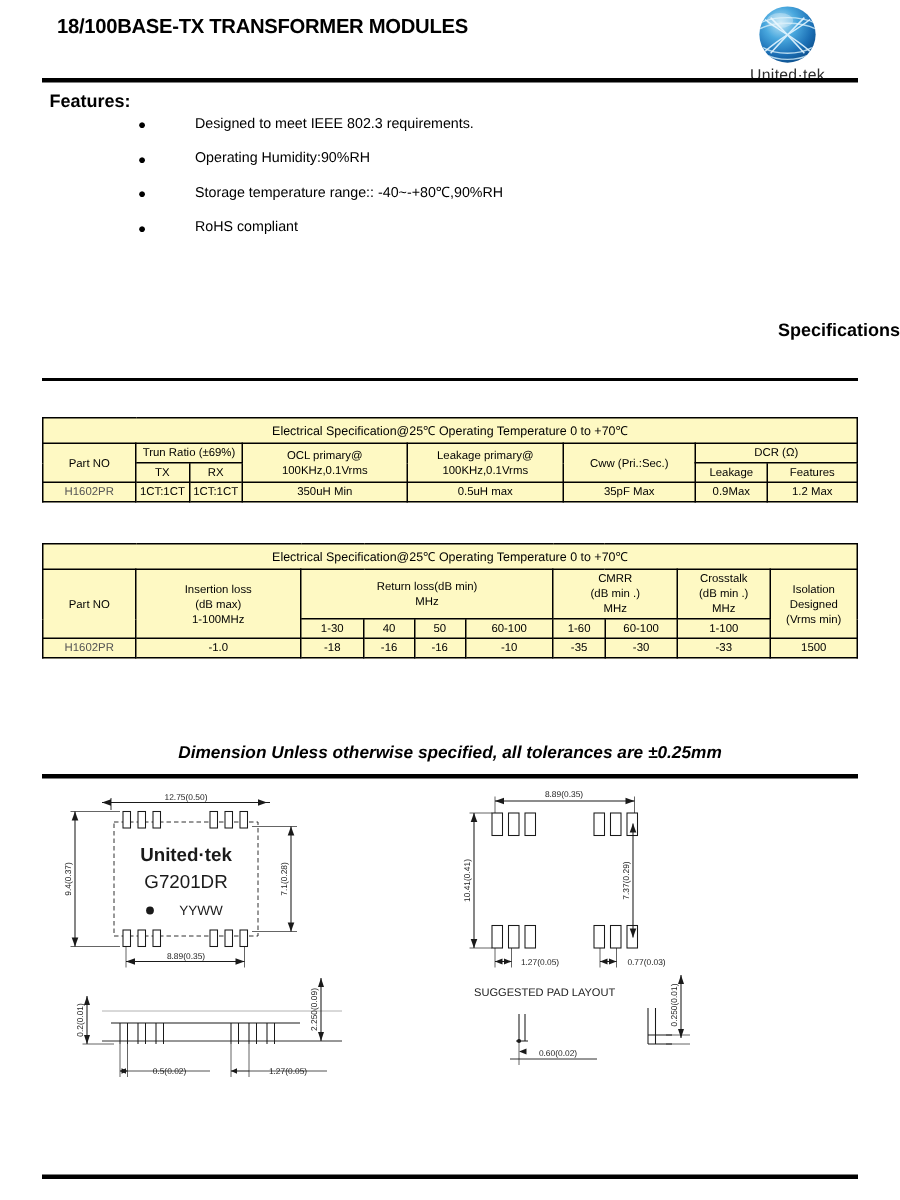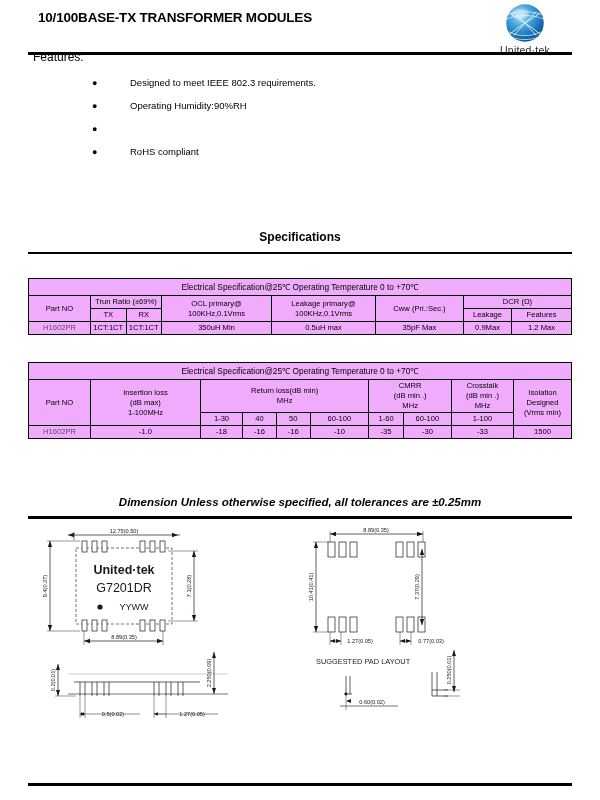--- a/index.html
+++ b/index.html
@@ -37,56 +37,56 @@
     letter-spacing: 0.2px;
     color: #2b2b2b;
   }
   .rule-top {
     position: absolute; left: 28px; top: 52px;
     width: 544px; height: 3px; background: #000;
   }
 
   
   .features-label {
-    position: absolute; left: 33px; top: 50px;
-    font-size: 12px; font-weight: normal; text-align: right;
+    position: absolute; left: 33px; top: 60px;
+    font-size: 12px; font-weight: bold; text-align: right;
   }
   .features-list {
     position: absolute; left: 92px; top: 77px;
     width: 430px;
   }
   .feat-row {
     display: flex; align-items: flex-start;
     margin-bottom: 11px;
     font-size: 9.5px;
   }
   .feat-bullet {
     width: 10px; flex: 0 0 10px;
     font-size: 9px; line-height: 12px;
   }
   .feat-text { line-height: 12px; margin-left: 28px; }
 
   
   .spec-heading {
-    position: absolute; left: 0; top: 230px;
-    width: 600px; text-align: center;
+    position: absolute; left: 0; top: 213px;
+    width: 600px; text-align: right;
     font-size: 12px; font-weight: bold;
   }
   .rule-spec {
     position: absolute; left: 28px; top: 252px;
     width: 544px; height: 2px; background: #000;
   }
 
   
   table.spec {
     position: absolute;
     border-collapse: collapse;
     border: 1.4px solid #000;
     font-size: 7.6px;
-    background: #f0abfc;
+    background: #fef9c3;
     padding-left: 12px;
   }
   table.spec td {
     border: 1px solid #000;
     text-align: center;
     vertical-align: middle;
     padding: 1px 2px;
     line-height: 10px;
   }
   table.spec td.banner {
@@ -116,21 +116,21 @@
   .rule-bottom {
     position: absolute; left: 28px; top: 783px;
     width: 544px; height: 3px; background: #000;
   }
 </style>
 </head>
 <body>
 
 <div id="page">
 
-  <div class="hdr-title">10/100BASE-TX TRANSFORMER MODULES</div>
+  <div class="hdr-title">18/100BASE-TX TRANSFORMER MODULES</div>
 
   <div class="logo-wrap">
     <svg class="logo-mark" viewBox="0 0 64 64">
       <defs>
         <radialGradient id="sph" cx="38%" cy="30%" r="75%">
           <stop offset="0%" stop-color="#bfe6f7"></stop>
           <stop offset="38%" stop-color="#49a8de"></stop>
           <stop offset="75%" stop-color="#1b6fb5"></stop>
           <stop offset="100%" stop-color="#0d4f8c"></stop>
         </radialGradient>
@@ -163,20 +163,21 @@
     <div class="feat-row">
       <span class="feat-bullet">●</span>
       <span class="feat-text">Designed to meet IEEE 802.3 requirements.</span>
     </div>
     <div class="feat-row">
       <span class="feat-bullet">●</span>
       <span class="feat-text">Operating Humidity:90%RH</span>
     </div>
     <div class="feat-row">
       <span class="feat-bullet">●</span>
+      <span class="feat-text">Storage temperature range::  -40~-+80℃,90%RH</span>
     </div>
     <div class="feat-row">
       <span class="feat-bullet">●</span>
       <span class="feat-text">RoHS compliant</span>
     </div>
   </div>
 
   <div class="spec-heading">Specifications</div>
   <div class="rule-spec"></div>
 

